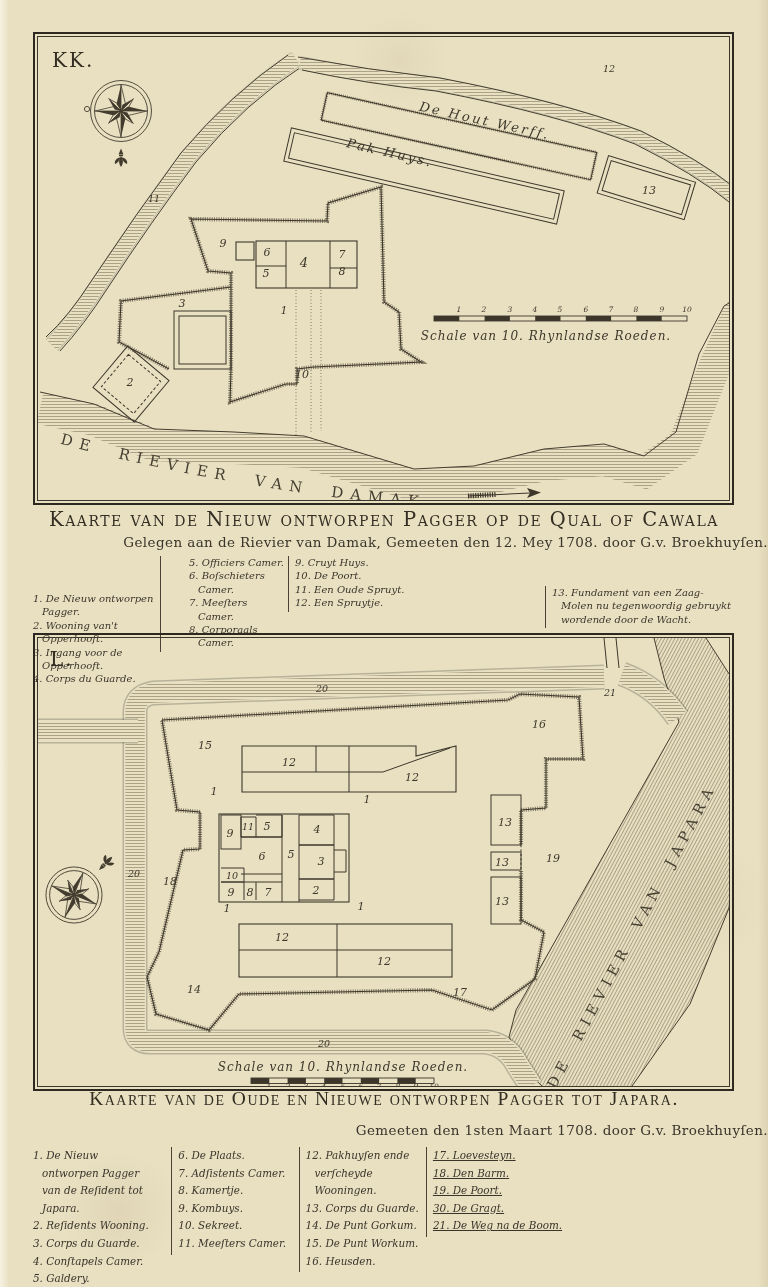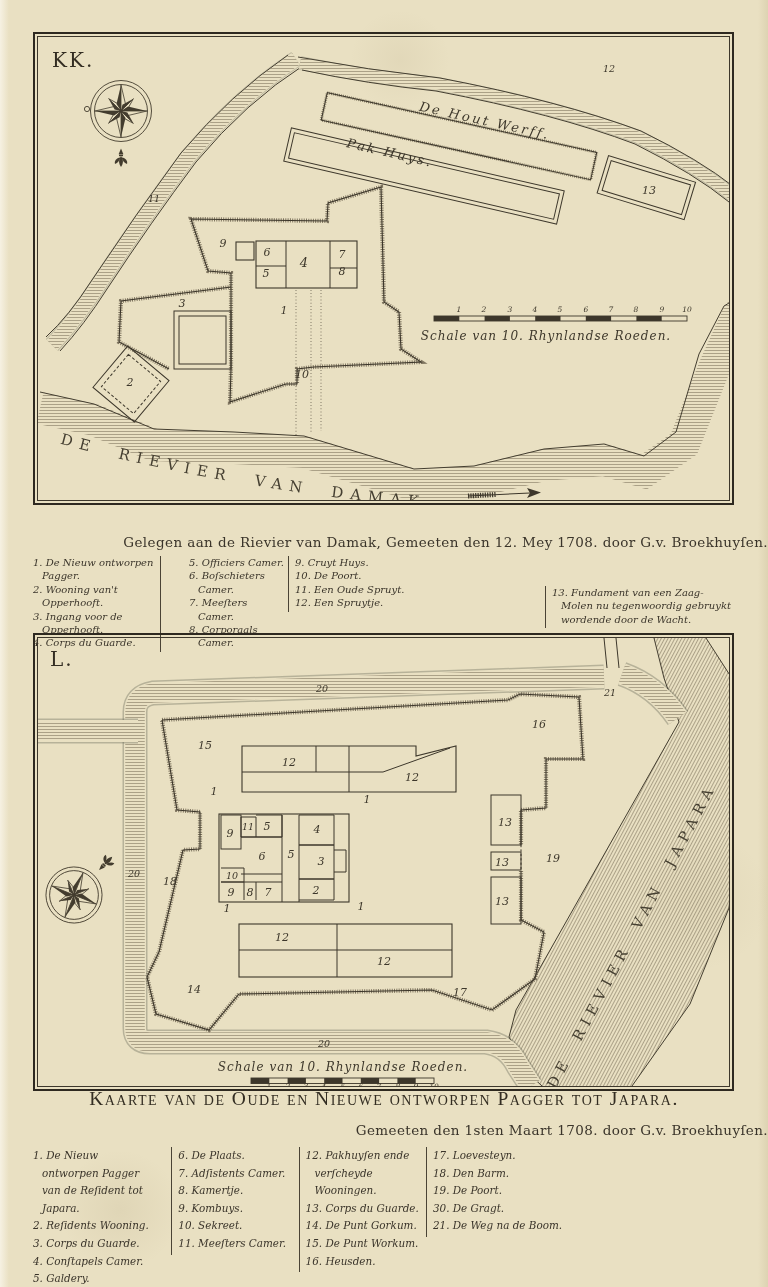--- a/index.html
+++ b/index.html
@@ -19,24 +19,24 @@
   .t1{position:absolute;left:0;width:768px;text-align:center;font-size:19.5px;font-variant:small-caps;
       letter-spacing:1.5px;color:#332d22;white-space:nowrap;}
   .t1a{top:508px;} .t1b{top:1088px;font-family:Liberation Serif, serif;}
   .sub{position:absolute;left:0;width:768px;text-align:right;font-size:13.5px;color:#3a342a;letter-spacing:.4px;white-space:nowrap;}
   .suba{top:534px;} .subb{top:1122px;}
   .legend{position:absolute;display:flex;align-items:flex-start;color:#3a342a;}
   #legend1{left:33px;top:556px;width:704px;font:italic 10px/13.4px "DejaVu Serif",serif;}
   #legend2{left:33px;top:1147px;width:704px;font:italic 10.4px/17.6px "DejaVu Serif",serif;}
   .lcol{border-left:1px solid #4a4335;padding:0 3px 2px 6px;box-sizing:border-box;min-height:100%;}
   .lcol:first-child{border-left:none;padding-left:0;}
-  #legend1 .lcol:nth-child(1){width:127px;} #legend1 .lcol:nth-child(2){width:128px;padding-left:28px;}
+  #legend1 .lcol:nth-child(1){width:127px;margin-top:36px;} #legend1 .lcol:nth-child(2){width:128px;padding-left:28px;}
   #legend1 .lcol:nth-child(3){width:257px;} #legend1 .lcol:nth-child(4){width:190px;margin-top:30px;}
   #legend2 .lcol:nth-child(1){width:124px;} #legend2 .lcol:nth-child(2){width:130px;margin-left:17px;}
-  #legend2 .lcol:nth-child(3){width:130px;} #legend2 .lcol:nth-child(4){width:318px;}
+  #legend2 .lcol:nth-child(3){width:130px;} #legend2 .lcol:nth-child(4){width:318px;text-decoration:underline;}
   .litem{padding-left:9px;text-indent:-9px;}
   
   .plate{font:20px "DejaVu Serif",serif;fill:#332d22;letter-spacing:2px;}
   .mnum{font:italic 11px "DejaVu Serif",serif;fill:#3d372b;text-anchor:middle;}
   .lg{font-size:13px;} .sm{font-size:9.5px;} .tick{font-size:7.5px;}
   .maplabel{font:italic 13px "DejaVu Serif",serif;fill:#3d372b;letter-spacing:2.5px;text-anchor:middle;}
   .scap{font:italic 12px "DejaVu Serif",serif;fill:#3d372b;letter-spacing:1px;text-anchor:middle;}
   .rivertext{font:15px "DejaVu Serif",serif;fill:#453f31;letter-spacing:7px;word-spacing:11px;}
   .rivertext2{font:14.5px "DejaVu Serif",serif;fill:#453f31;letter-spacing:6px;word-spacing:9px;text-anchor:middle;}
   .wall{fill:none;stroke:#6e6450;stroke-width:4.2;stroke-dasharray:1 1.3;opacity:.85;}
@@ -220,20 +220,21 @@
         <text x="497" y="275" class="mnum tick">4</text>
         <text x="522" y="275" class="mnum tick">5</text>
         <text x="548" y="275" class="mnum tick">6</text>
         <text x="573" y="275" class="mnum tick">7</text>
         <text x="598" y="275" class="mnum tick">8</text>
         <text x="624" y="275" class="mnum tick">9</text>
         <text x="649" y="275" class="mnum tick">10</text>
       </svg>
   </div>
 
+  <div class="t1 t1a">Kaarte van de Nieuw ontworpen Pagger op de Qual of Cawala</div>
   <div class="sub suba">Gelegen aan de Rievier van Damak, Gemeeten den 12. Mey 1708. door G.v. Broekhuyſen.</div>
   <div class="legend" id="legend1">
       <div class="lcol">
         <div class="litem">1. De Nieuw ontworpen Pagger.</div>
         <div class="litem">2. Wooning van't Opperhooft.</div>
         <div class="litem">3. Ingang voor de Opperhooft.</div>
         <div class="litem">4. Corps du Guarde.</div>
       </div>
       <div class="lcol">
         <div class="litem">5. Officiers Camer.</div>

